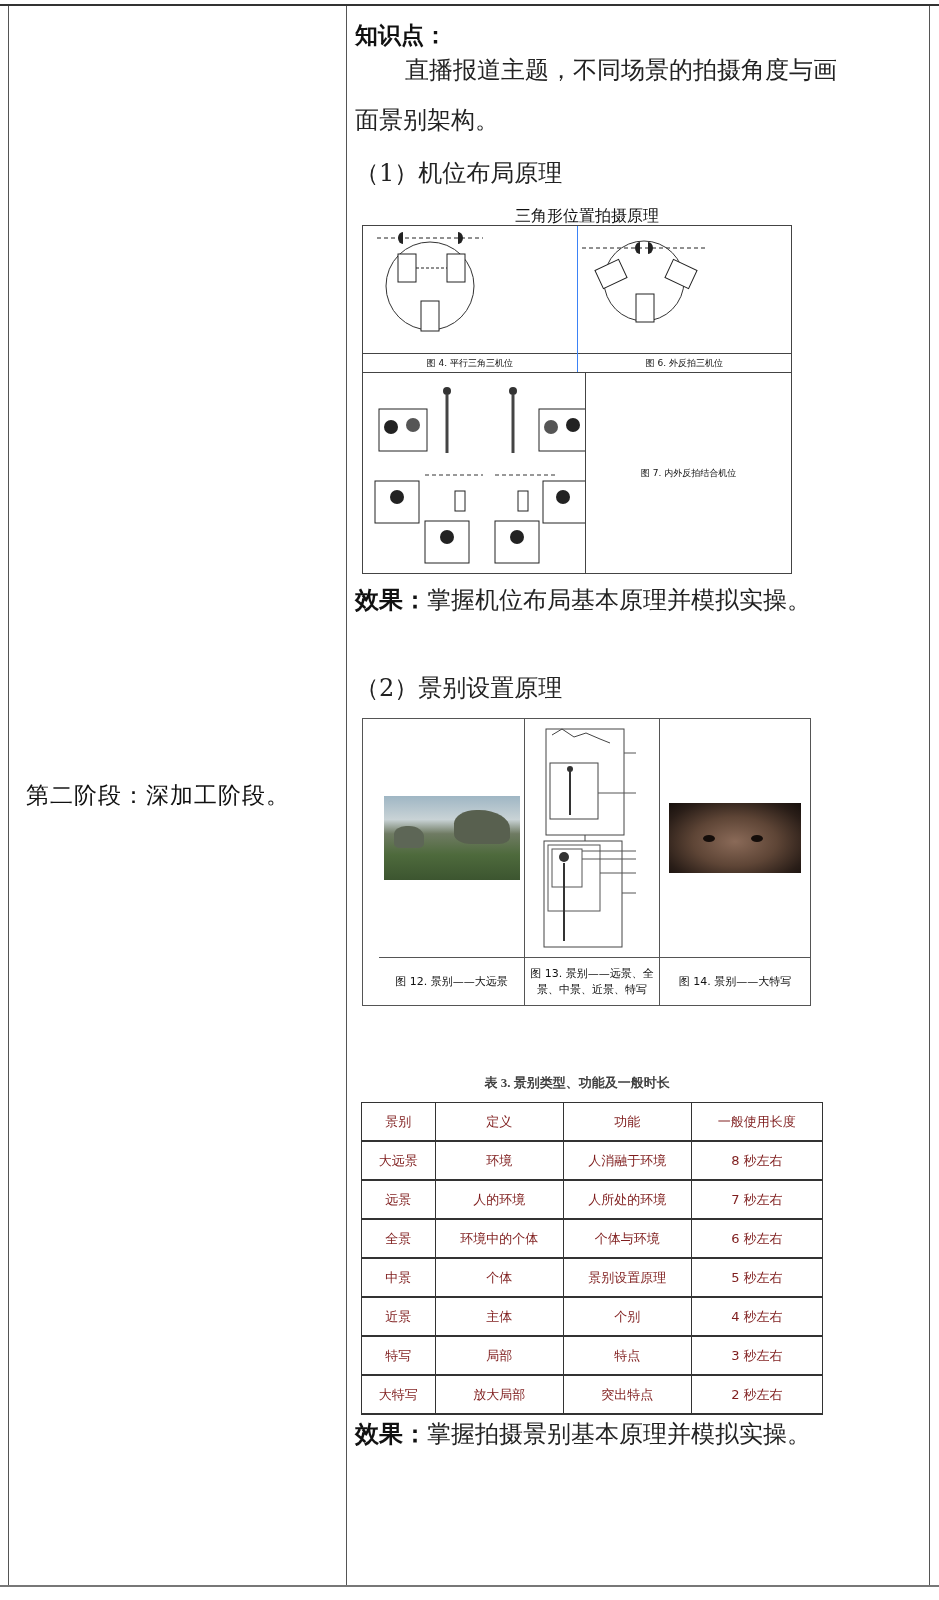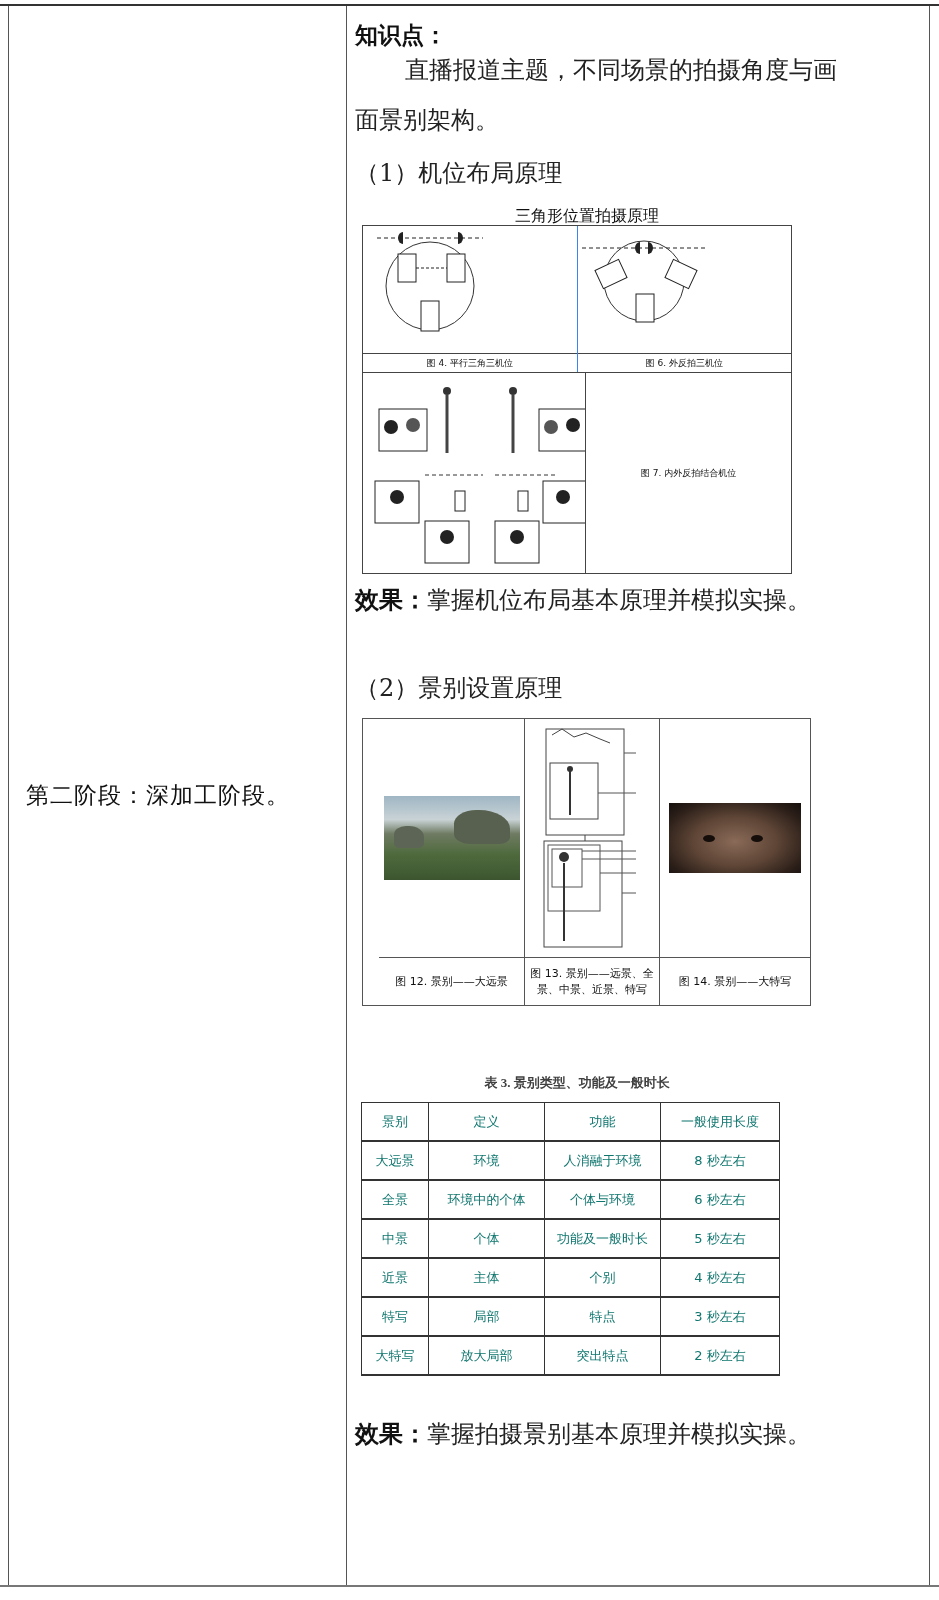--- a/index.html
+++ b/index.html
@@ -26,21 +26,21 @@
 
     
     .fig2 { position:absolute; left:362px; top:718px; width:431px; height:286px; border:1px solid #555; display:flex;padding-left:16px; }
     .f2c { border-right:1px solid #555; position:relative; }
     .f2c:last-child { border-right:none; }
     .f2img { position:absolute; top:0; bottom:48px; left:0; right:0; display:flex; align-items:center; justify-content:center; }
     .f2cap { position:absolute; bottom:0; left:0; right:0; height:48px; border-top:1px solid #555; font-size:11px; display:flex; align-items:center; justify-content:center; text-align:center; line-height:16px; font-family:"DejaVu Sans", sans-serif; padding:0 4px; box-sizing:border-box; }
 
     
     .tbl-title { position:absolute; left:362px; top:1074px; width:430px; text-align:center; font-size:13px; font-family:Liberation Serif, serif; font-weight:bold; color:#404040; }
-    table.lens { position:absolute; left:361px; top:1102px; width:419px; border-collapse:collapse; font-family:"DejaVu Sans", sans-serif; font-size:13px; color:#0f766e; }
+    table.lens { position:absolute; left:361px; top:1102px; width:462px; border-collapse:collapse; font-family:"DejaVu Sans", sans-serif; font-size:13px; color:#7f1d1d; }
     table.lens td, table.lens th { border:1px solid #333; height:37px; padding:0; text-align:center; font-weight:normal; }
     table.lens tr { border-bottom:2px solid #333; }
   </style>
 </head>
 <body>
 
 <div class="topline"></div>
 <div class="outer"></div>
 <div class="divider"></div>
 <div class="botline"></div>
@@ -175,29 +175,35 @@
     <th>功能</th>
     <th>一般使用长度</th>
   </tr>
   <tr>
     <td>大远景</td>
         <td>环境</td>
         <td>人消融于环境</td>
         <td>8 秒左右</td>
   </tr>
   <tr>
+    <td>远景</td>
+        <td>人的环境</td>
+        <td>人所处的环境</td>
+        <td>7 秒左右</td>
+  </tr>
+  <tr>
     <td>全景</td>
         <td>环境中的个体</td>
         <td>个体与环境</td>
         <td>6 秒左右</td>
   </tr>
   <tr>
     <td>中景</td>
         <td>个体</td>
-        <td>功能及一般时长</td>
+        <td>景别设置原理</td>
         <td>5 秒左右</td>
   </tr>
   <tr>
     <td>近景</td>
         <td>主体</td>
         <td>个别</td>
         <td>4 秒左右</td>
   </tr>
   <tr>
     <td>特写</td>

